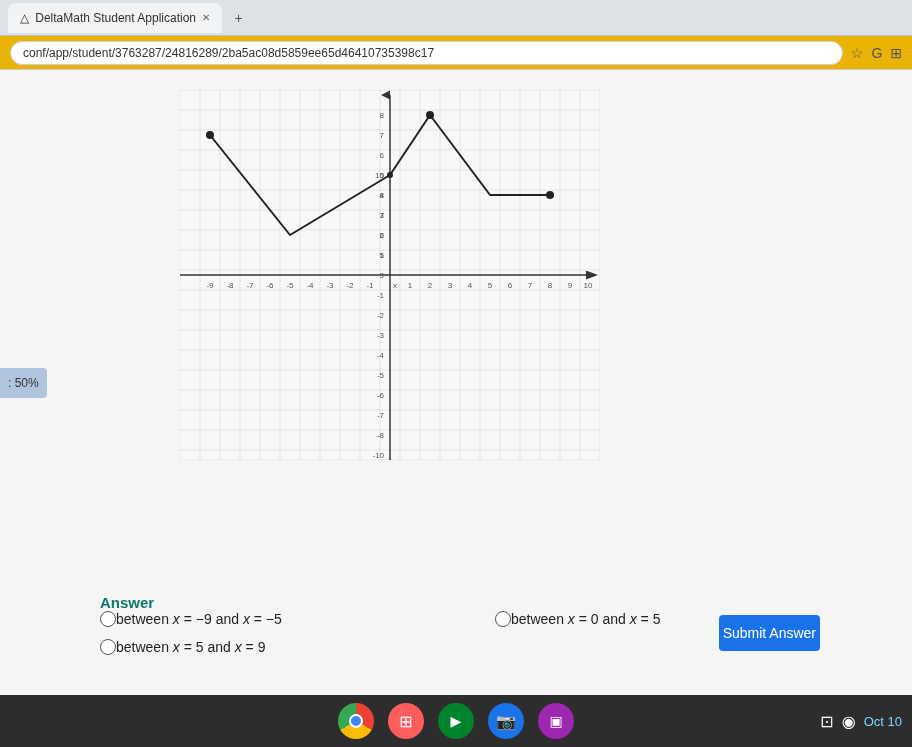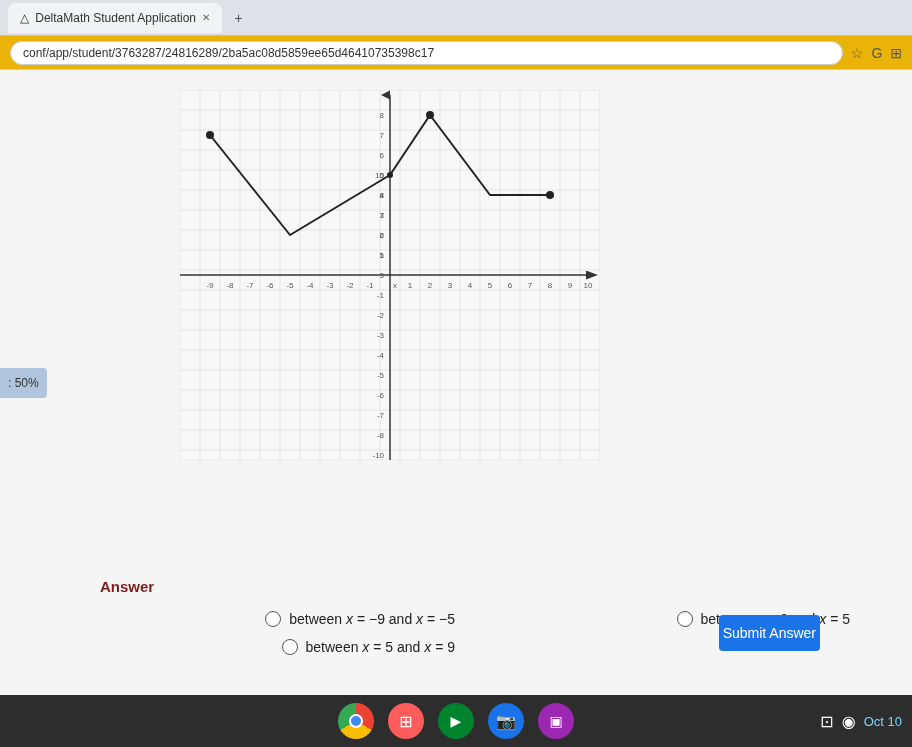--- a/index.html
+++ b/index.html
@@ -106,35 +106,33 @@
     
     .answer-section {
       position: absolute;
       bottom: 40px;
       left: 100px;
       width: 750px;
     }
     .answer-label {
       font-size: 15px;
       font-weight: bold;
-      color: #7f1d1d;
-      margin-bottom: 16px;
+      color: #0f766e;
     }
     .answer-options {
       display: grid;
       grid-template-columns: 1fr 1fr;
       gap: 12px 40px;
     }
     .option-row {
       display: flex;
       align-items: center;
-      gap: 8px;
+      gap: 0;
       font-size: 14px;
       color: #222;
-      justify-content: flex-end;
     }
     .radio-circle {
       width: 16px;
       height: 16px;
       border-radius: 50%;
       border: 1.5px solid #555;
       background: white;
       flex-shrink: 0;
       cursor: pointer;
     }

